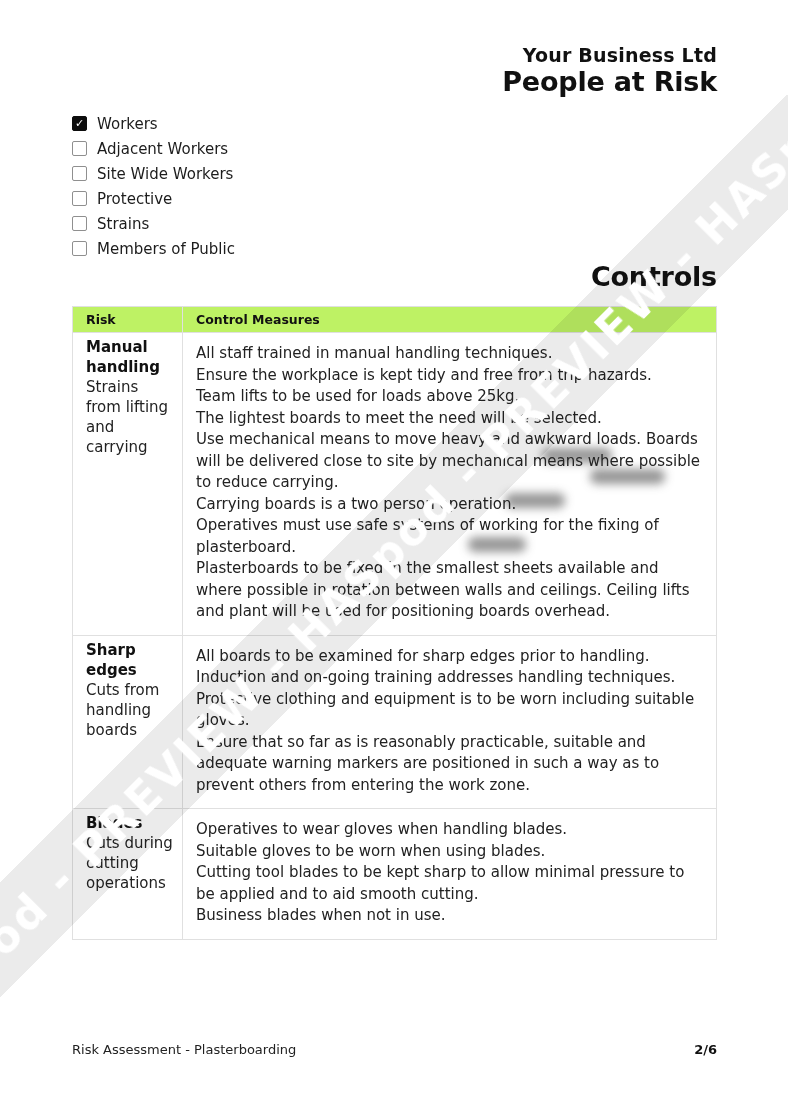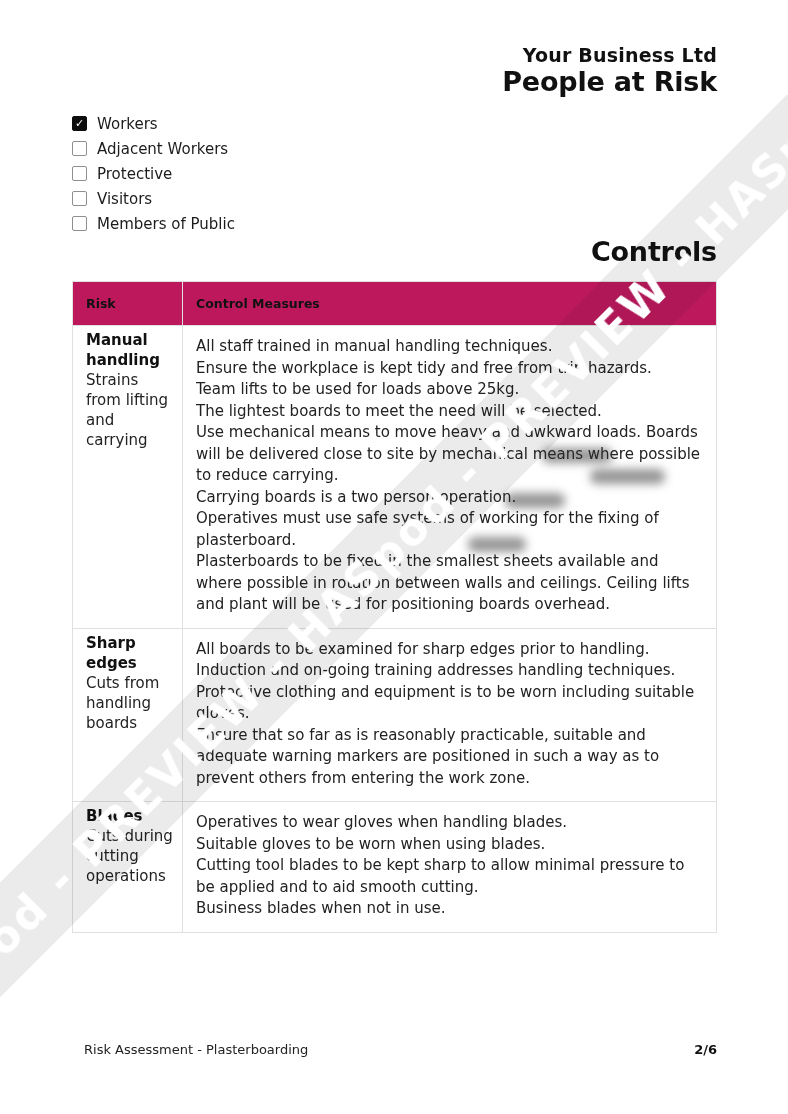--- a/index.html
+++ b/index.html
@@ -47,41 +47,41 @@
   }
   .cb.on{background:#0d0d0d;border-color:#0d0d0d;}
   .cb-lbl{font-size:15px;color:#1c1c1c;}
   table.ctl{
     margin-top:13px;
     width:100%;
     border-collapse:collapse;
   }
   table.ctl th, table.ctl td{border:1px solid #e0e0e0;}
   table.ctl thead th{
-    background:#be185d;
+    background:#bef264;
     text-align:left;
     font-size:12.5px;
     font-weight:bold;
     color:#111;
-    padding:14px 13px;
+    padding:5px 13px;
   }
   th.col-risk{width:83px;}
   td{vertical-align:top;}
   td.risk-cell{
     padding:4px 8px 12px 13px;
     font-size:15px;line-height:20px;color:#222;
   }
   .risk-title{font-weight:bold;color:#111;}
   td.measures-cell{
     padding:10px 12px 12px 13px;
     font-size:15px;line-height:21.5px;color:#222;
   }
   .measure{margin:0;}
   .footer{
-    position:absolute;left:84px;right:71px;top:1042px;
+    position:absolute;left:72px;right:71px;top:1042px;
     display:flex;justify-content:space-between;
     font-size:13px;color:#222;
   }
   .footer .pg{font-weight:bold;color:#111;}
   
   .wm-blur{
     position:absolute;left:470px;top:470px;
     width:1600px;height:116px;
     transform:translate(-50%,-50%) rotate(-45deg);
     backdrop-filter:blur(5px);
@@ -123,25 +123,29 @@
         <div class="cb-row">
           <span class="cb on">✓</span>
           <span class="cb-lbl">Workers</span>
         </div>
         <div class="cb-row">
           <span class="cb"></span>
           <span class="cb-lbl">Adjacent Workers</span>
         </div>
         <div class="cb-row">
           <span class="cb"></span>
+          <span class="cb-lbl">Site Wide Workers</span>
+        </div>
+        <div class="cb-row">
+          <span class="cb"></span>
           <span class="cb-lbl">Protective</span>
         </div>
         <div class="cb-row">
           <span class="cb"></span>
-          <span class="cb-lbl">Visitors</span>
+          <span class="cb-lbl">Strains</span>
         </div>
         <div class="cb-row">
           <span class="cb"></span>
           <span class="cb-lbl">Members of Public</span>
         </div>
       </div>
 
     <h1 class="sec controls-title">Controls</h1>
 
     <table class="ctl">

